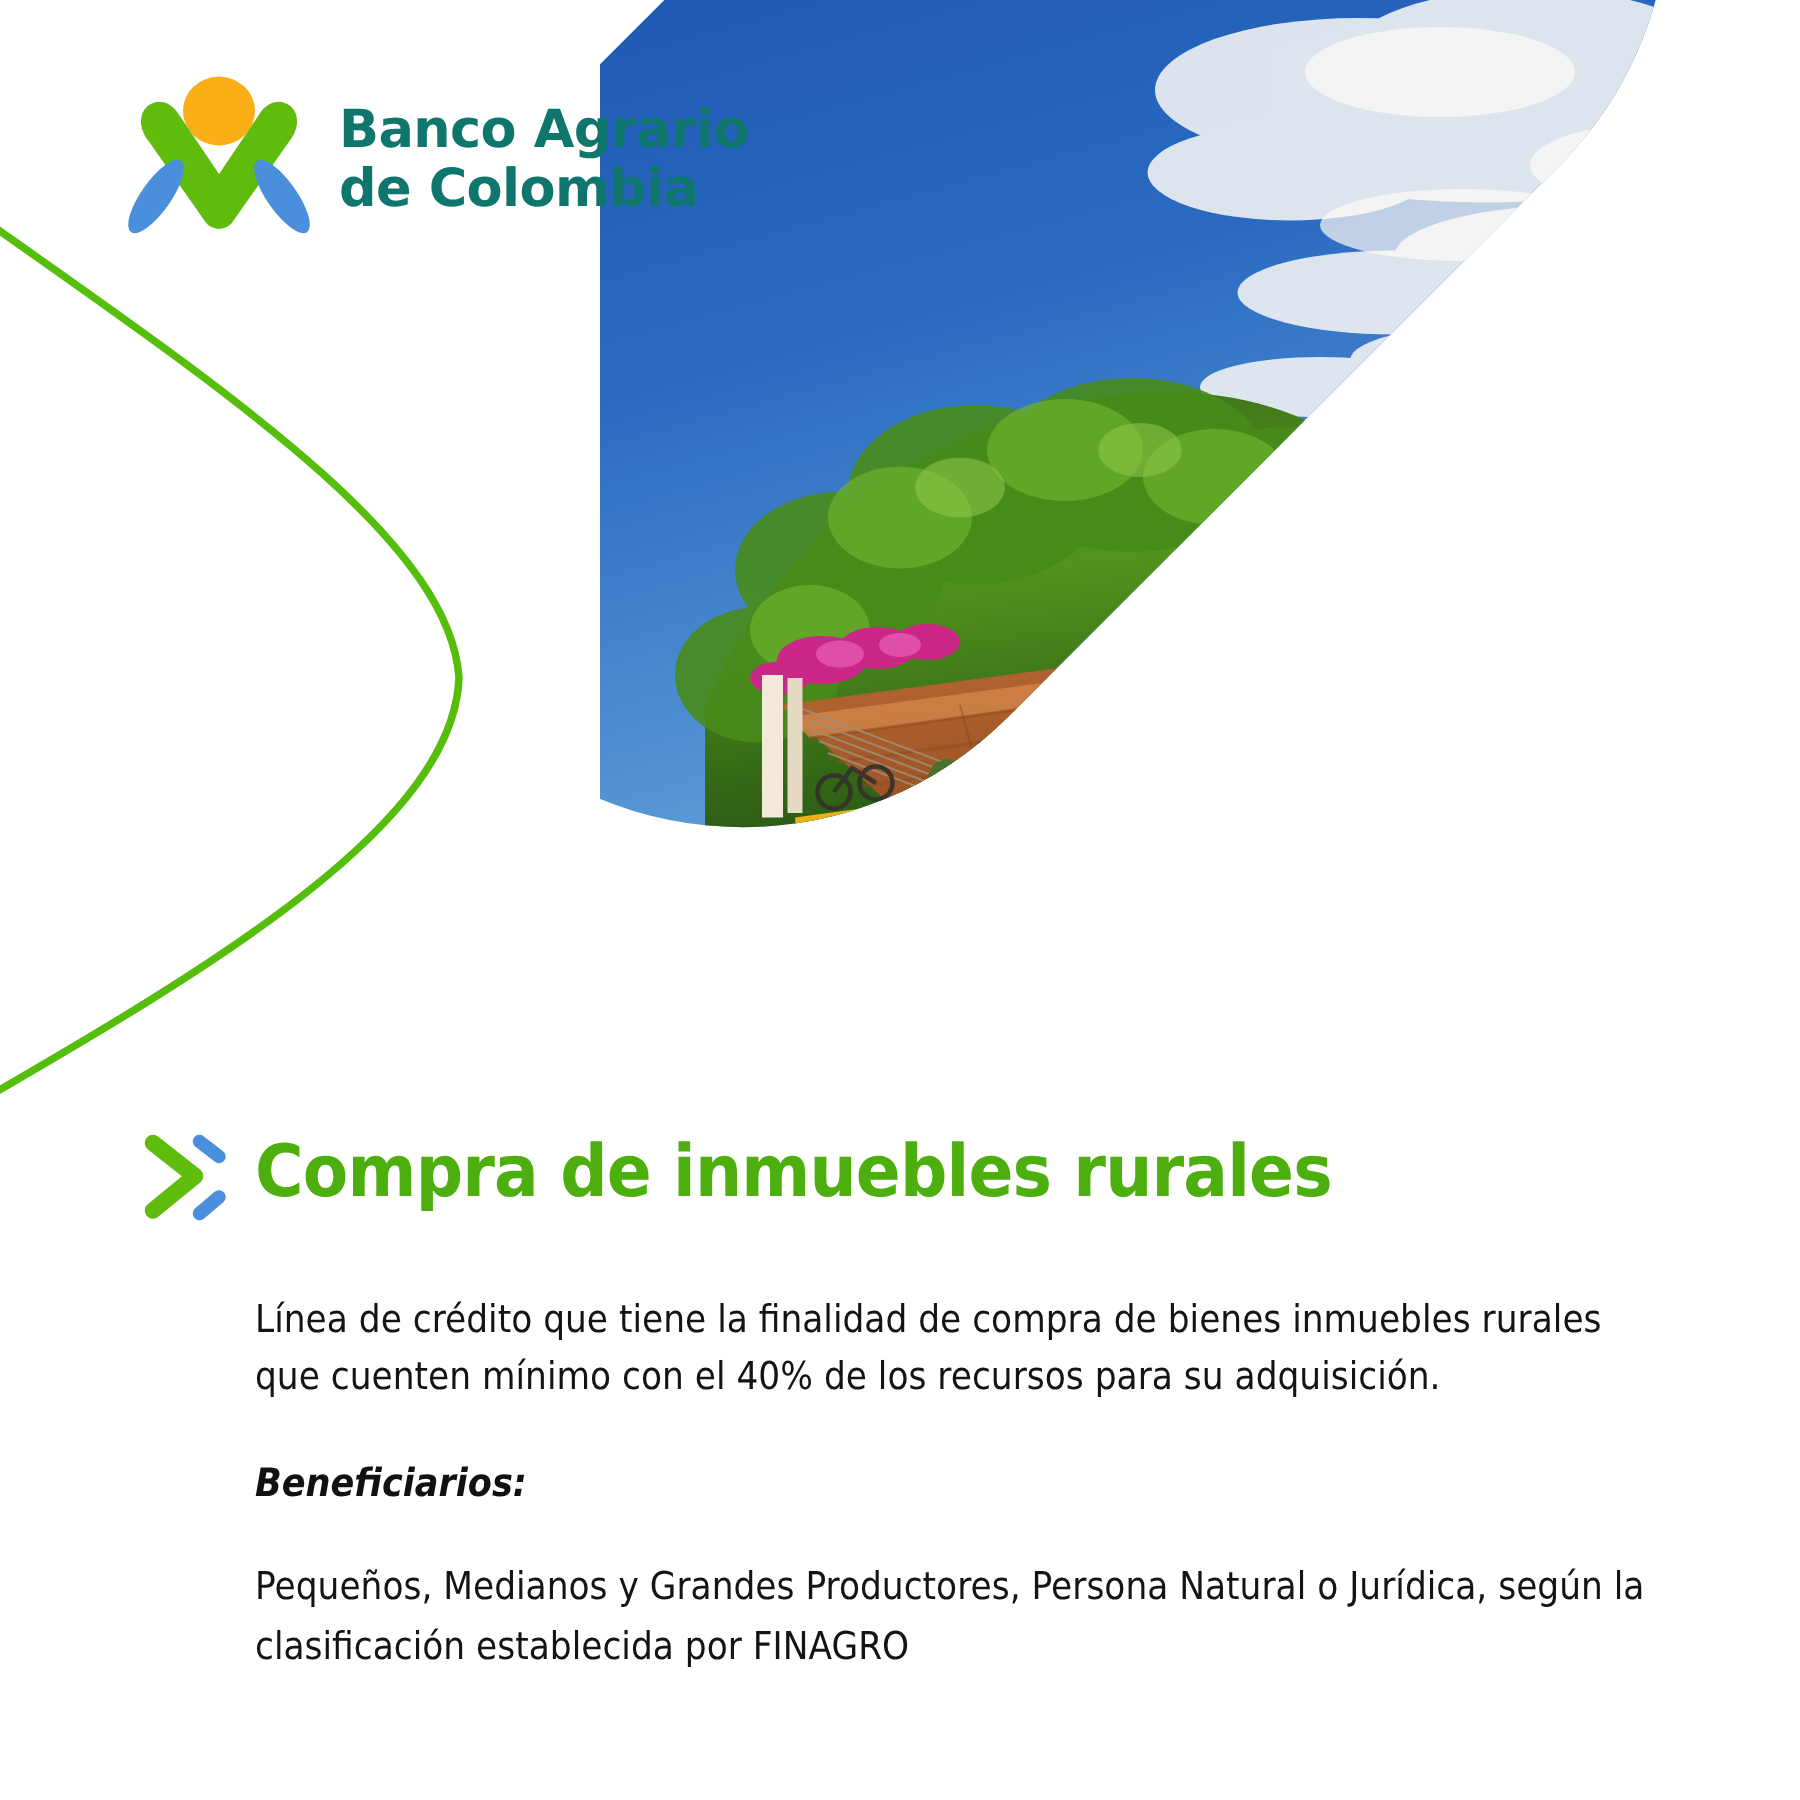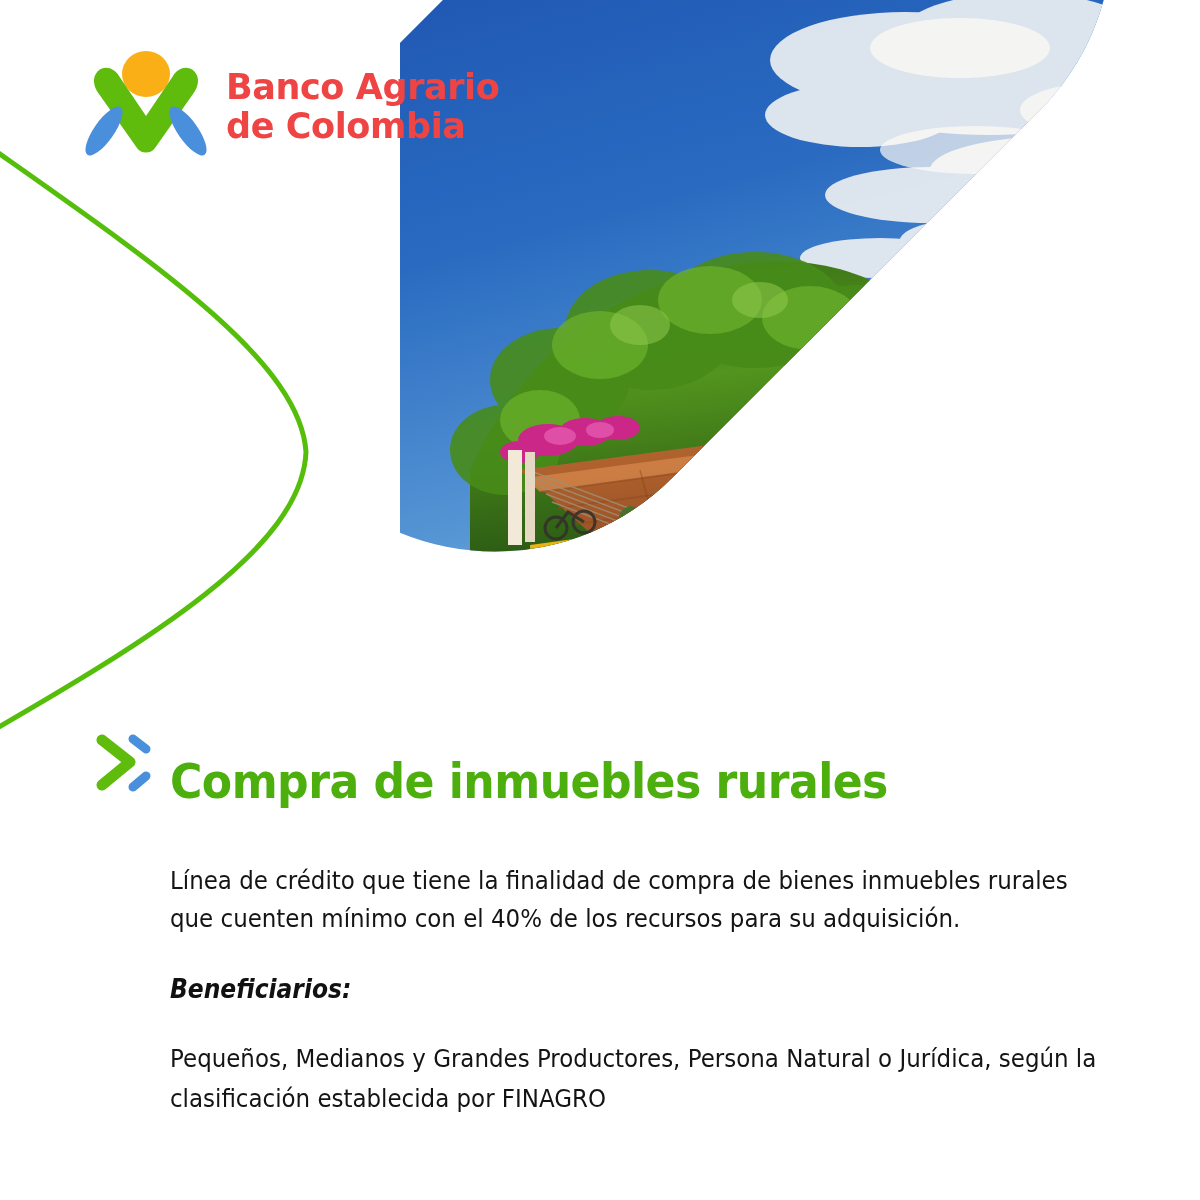--- a/index.html
+++ b/index.html
@@ -44,37 +44,37 @@
     gap: 14px;
   }
   .logo-mark {
     width: 132px;
     height: 118px;
     flex: 0 0 auto;
   }
   .logo-text {
     font-family: "DejaVu Sans", sans-serif;
     font-weight: bold;
-    color: #ef4444;
+    color: #0f766e;
     font-size: 35px;
     line-height: 1.12;
     letter-spacing: -0.4px;
     white-space: pre-line;
   }
 
   
   .content {
     position: absolute;
     left: 96px;
     top: 724px;
     width: 1010px;
   }
   .title-row {
     display: flex;
-    align-items: flex-start;
+    align-items: center;
     gap: 16px;
   }
   .title-chevron {
     width: 58px;
     height: 62px;
     flex: 0 0 auto;
     margin-top: 8px;
   }
   .title {
     font-family: "DejaVu Sans", sans-serif;

